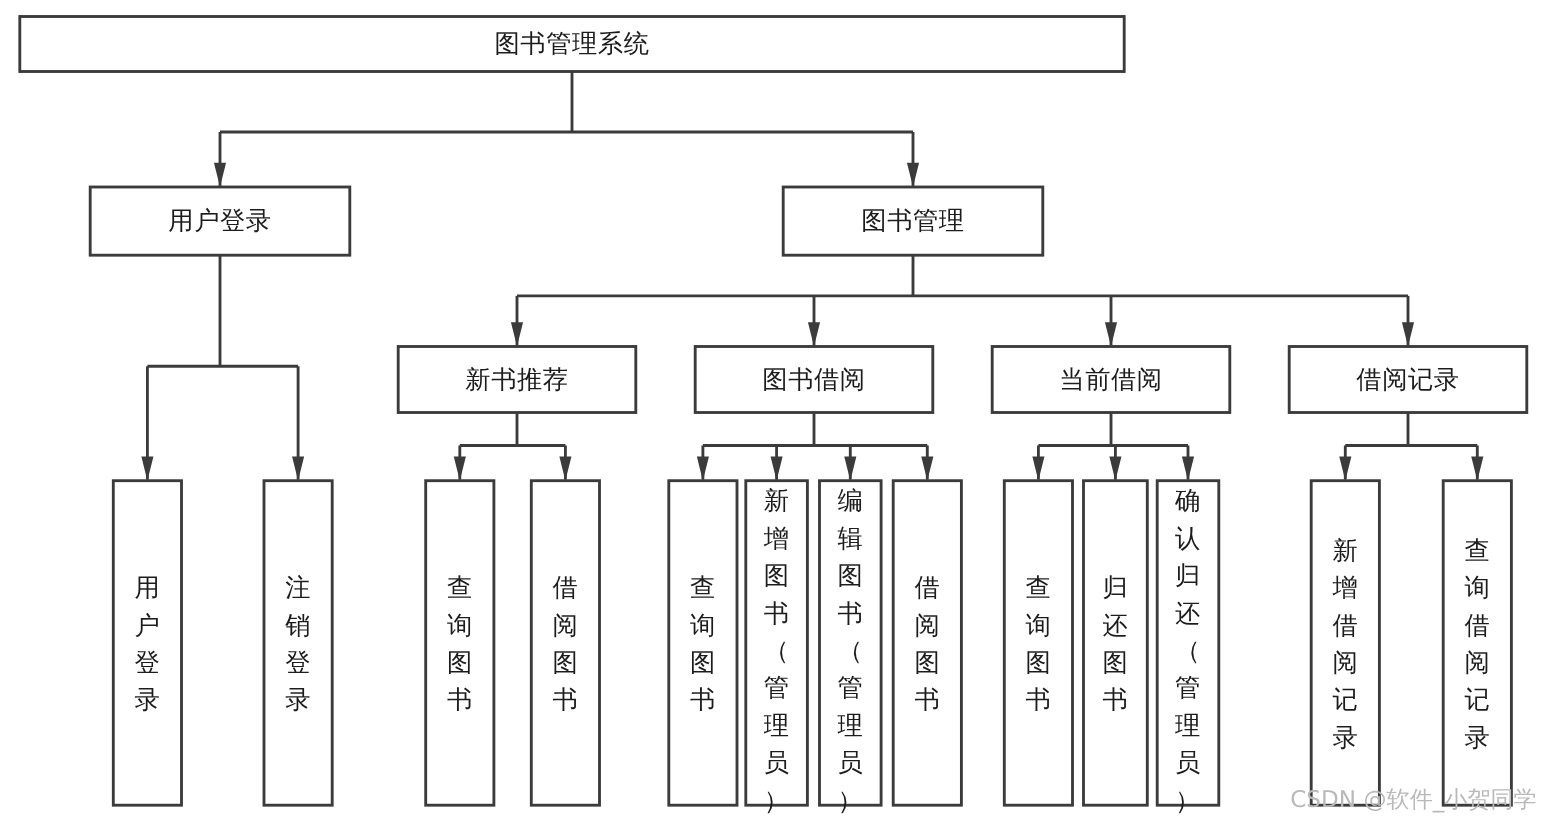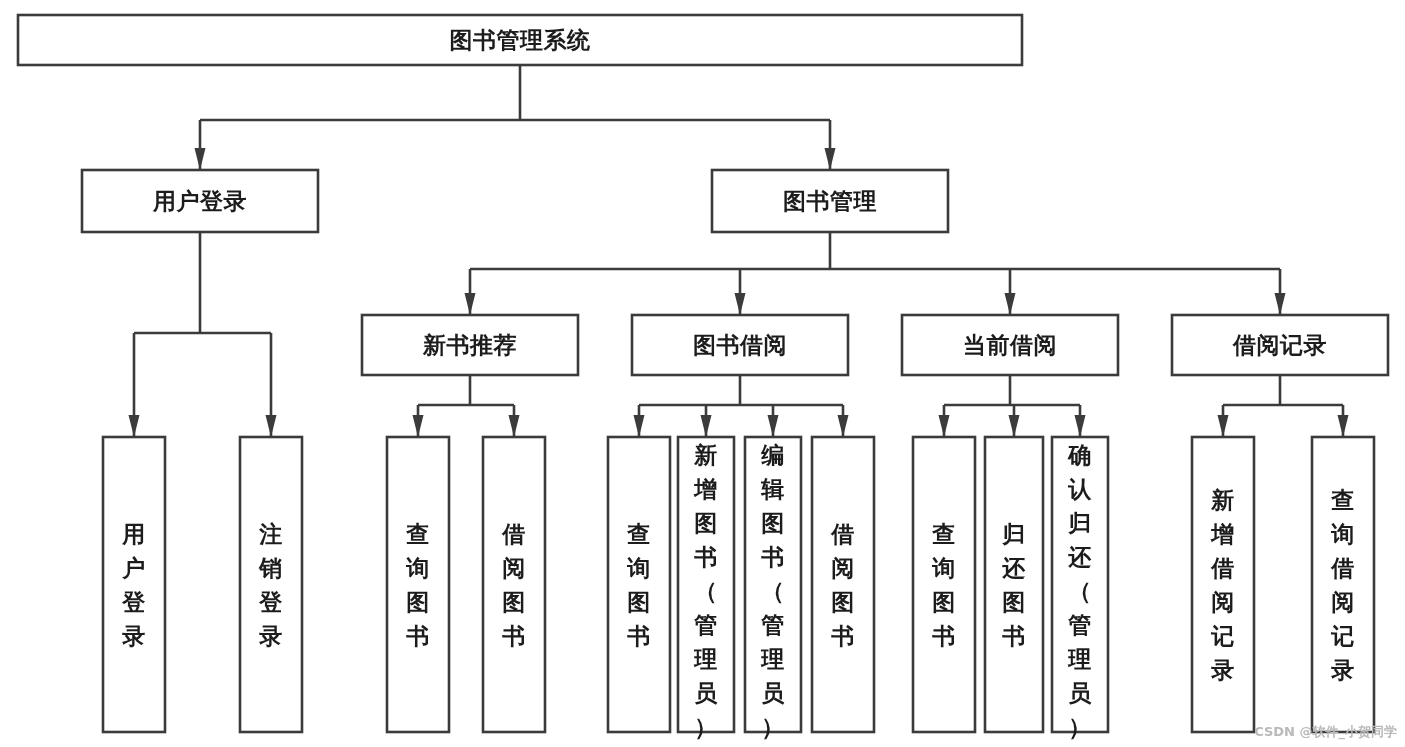--- a/index.html
+++ b/index.html
@@ -12,21 +12,20 @@
     width: 1405px;
     height: 747px;
     font-family: "DejaVu Sans", "Liberation Sans", sans-serif;
     overflow: hidden;
     position: relative;
   }
   #diagram-root {
     position: relative;
     width: 1405px;
     height: 747px;
-    font-weight: bold;
   }
   svg#tree-svg {
     position: absolute;
     left: 0;
     top: 0;
     width: 1405px;
     height: 747px;
   }
   .node-rect {
     fill: #ffffff;
@@ -56,21 +55,21 @@
     font-size: 23px;
     fill: #1c1c1c;
     text-anchor: middle;
     letter-spacing: 0.5px;
   }
   .watermark {
     position: absolute;
     right: 8px;
     bottom: 6px;
     font-family: "DejaVu Sans", "Liberation Sans", sans-serif;
-    font-size: 13px;
+    font-size: 21px;
     color: #b9b9b9;
     white-space: nowrap;
     user-select: none;
   }
 </style>
 </head>
 <body>
 
 <div id="diagram-root">
 

